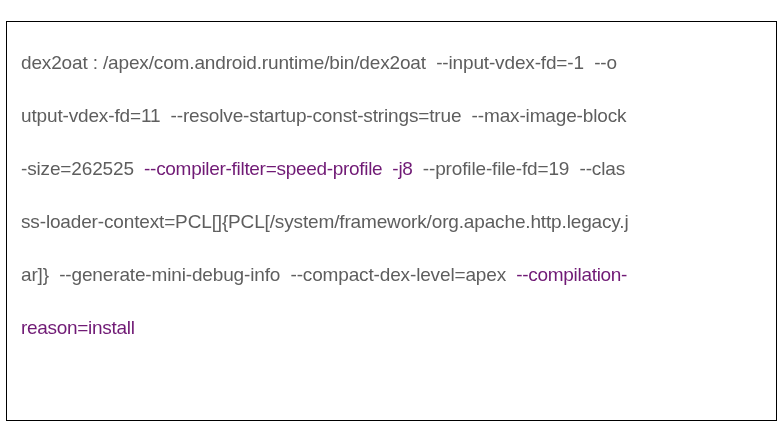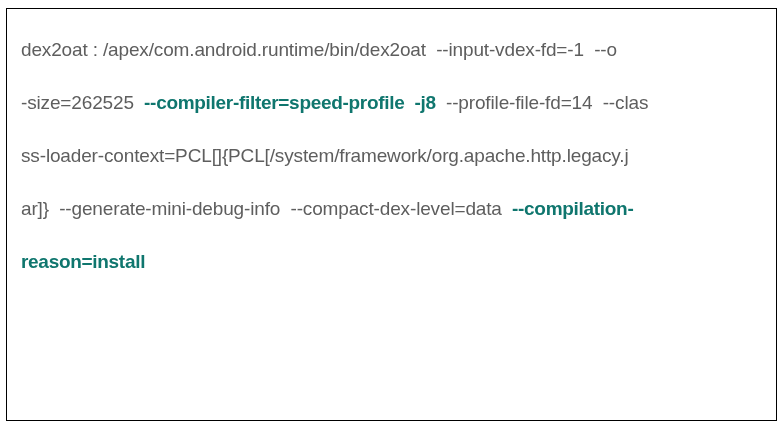--- a/index.html
+++ b/index.html
@@ -11,21 +11,21 @@
     width: 783px;
     height: 427px;
     overflow: hidden;
     font-family: "Liberation Sans", sans-serif;
   }
   .page {
     box-sizing: border-box;
     width: 783px;
     height: 427px;
     background: #ffffff;
-    padding: 8px 6px 6px 6px;
+    padding: 21px 6px 6px 6px;
   }
   .frame {
     box-sizing: border-box;
     width: 100%;
     height: 100%;
     border: 1px solid #000000;
     background: #ffffff;
     padding: 14px 12px 10px 14px;
   }
   .code-block {
@@ -39,31 +39,32 @@
   }
   .line {
     height: 53px;
     white-space: nowrap;
     overflow: hidden;
   }
   .seg {
     white-space: pre;
   }
   .seg.em {
-    color: #0f766e;
-    font-weight: bold;
+    color: #701a75;
+    font-weight: normal;
     letter-spacing: -0.3px;
   }
 </style>
 </head>
 <body>
 
 <div class="page">
   <div class="frame">
     <div class="code-block" id="code-block">
         <div class="line"><span class="seg">dex2oat : /apex/com.android.runtime/bin/dex2oat  --input-vdex-fd=-1  --o</span></div>
-        <div class="line"><span class="seg">-size=262525  </span><span class="seg em">--compiler-filter=speed-profile  -j8</span><span class="seg">  --profile-file-fd=14  --clas</span></div>
+        <div class="line"><span class="seg">utput-vdex-fd=11  --resolve-startup-const-strings=true  --max-image-block</span></div>
+        <div class="line"><span class="seg">-size=262525  </span><span class="seg em">--compiler-filter=speed-profile  -j8</span><span class="seg">  --profile-file-fd=19  --clas</span></div>
         <div class="line"><span class="seg">ss-loader-context=PCL[]{PCL[/system/framework/org.apache.http.legacy.j</span></div>
-        <div class="line"><span class="seg">ar]}  --generate-mini-debug-info  --compact-dex-level=data  </span><span class="seg em">--compilation-</span></div>
+        <div class="line"><span class="seg">ar]}  --generate-mini-debug-info  --compact-dex-level=apex  </span><span class="seg em">--compilation-</span></div>
         <div class="line"><span class="seg em">reason=install</span></div>
       </div>
   </div>
 </div>
 
 </body></html>

